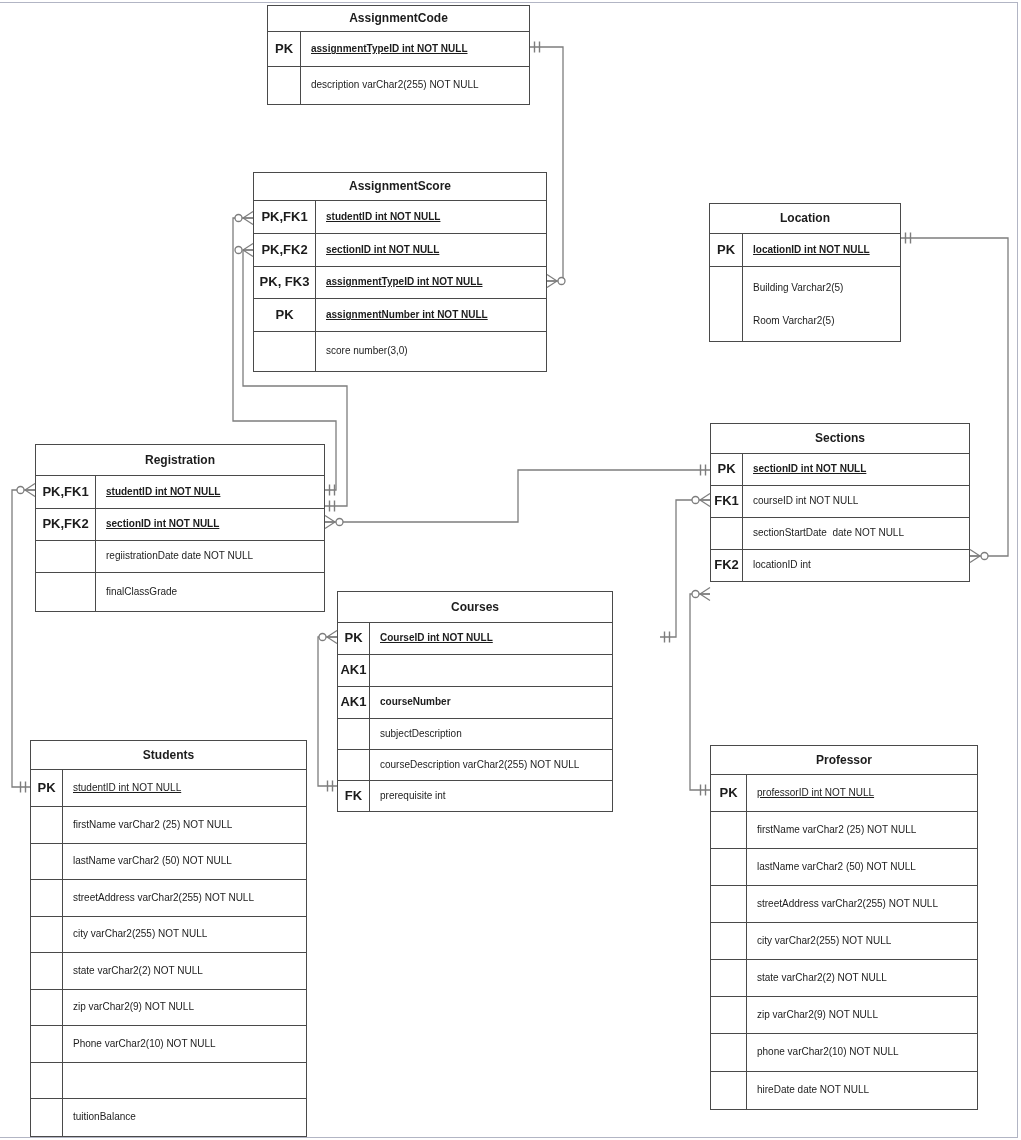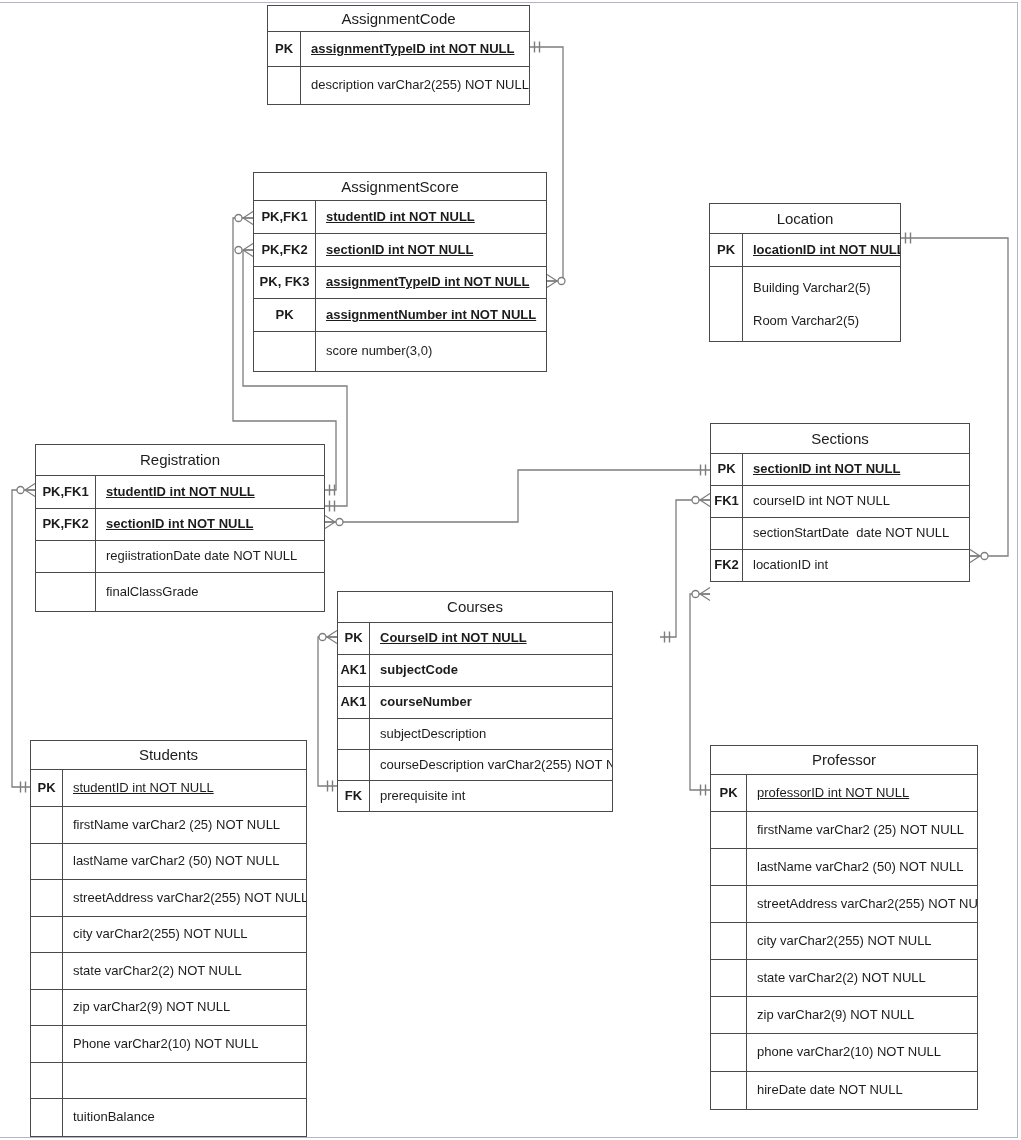--- a/index.html
+++ b/index.html
@@ -3,27 +3,27 @@
 <meta charset="utf-8">
 <style>
   * { margin:0; padding:0; box-sizing:border-box; }
   html,body { background:#ffffff; }
   body {
     position:relative; width:1021px; height:1140px; overflow:hidden;
     font-family:"Liberation Sans", sans-serif; color:#1c1c1c;
   }
   .frame { position:absolute; pointer-events:none; }
   .entity { position:absolute; background:#ffffff; border:1px solid #4a4a4a; }
-  .entity-header { font-weight:normal; font-size:15px; text-align:center; }
+  .entity-header { font-weight:bold; font-size:12px; text-align:center; }
   .entity-row { display:flex; border-top:1px solid #4a4a4a; }
   .lbl {
     flex:none; font-size:13px; font-weight:bold; text-align:center;
     border-right:1px solid #4a4a4a; overflow:hidden;
   }
-  .attr { flex:1; font-size:13px; padding-left:10px; white-space:pre; overflow:hidden; }
+  .attr { flex:1; font-size:10px; padding-left:10px; white-space:pre; overflow:hidden; }
   .attr-line { line-height:33px; }
   .bold { font-weight:bold; }
   .uline { text-decoration:underline; }
   #relationship-lines { position:absolute; left:0; top:0; pointer-events:none; }
 </style>
 </head>
 <body>
 
 <div id="diagram">
     <div class="frame" style="left: -1px; top: 2px; width: 1019px; height: 1136px; position: absolute; border: 1px solid rgb(178, 181, 196);"></div>
@@ -111,21 +111,20 @@
       </div>
     </div>
     <div class="entity" style="left: 337px; top: 591px; width: 276px; border-color: rgb(74, 74, 74);">
       <div class="entity-header" style="height: 30px; line-height: 30px;">Courses</div>
       <div class="entity-row" style="height: 32px; border-top-color: rgb(74, 74, 74);">
         <div class="lbl" style="width: 32px; border-right-color: rgb(74, 74, 74); line-height: 30px;">PK</div>
         <div class="attr bold uline" style="line-height: 30px;">CourseID int NOT NULL</div>
       </div>
       <div class="entity-row" style="height: 32px; border-top-color: rgb(74, 74, 74);">
         <div class="lbl" style="width: 32px; border-right-color: rgb(74, 74, 74); line-height: 30px;">AK1</div>
-        <div class="attr bold" style="line-height: 30px;">subjectCode</div>
       </div>
       <div class="entity-row" style="height: 32px; border-top-color: rgb(74, 74, 74);">
         <div class="lbl" style="width: 32px; border-right-color: rgb(74, 74, 74); line-height: 30px;">AK1</div>
         <div class="attr bold" style="line-height: 30px;">courseNumber</div>
       </div>
       <div class="entity-row" style="height: 31px; border-top-color: rgb(74, 74, 74);">
         <div class="lbl" style="width: 32px; border-right-color: rgb(74, 74, 74); line-height: 29px;"></div>
         <div class="attr" style="line-height: 29px;">subjectDescription</div>
       </div>
       <div class="entity-row" style="height: 31px; border-top-color: rgb(74, 74, 74);">

